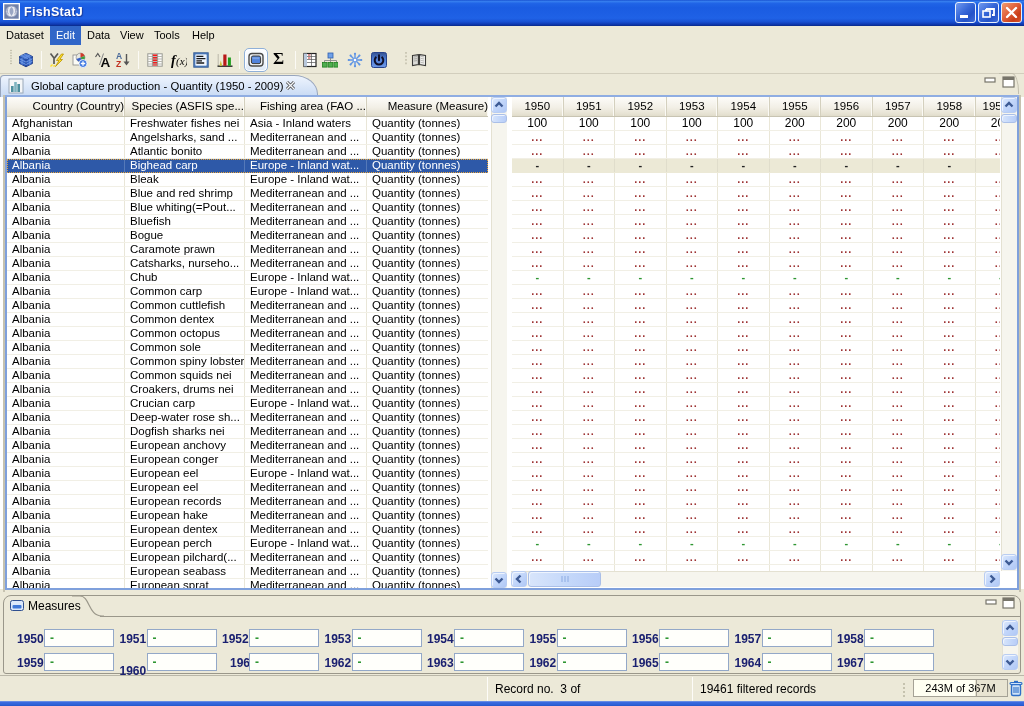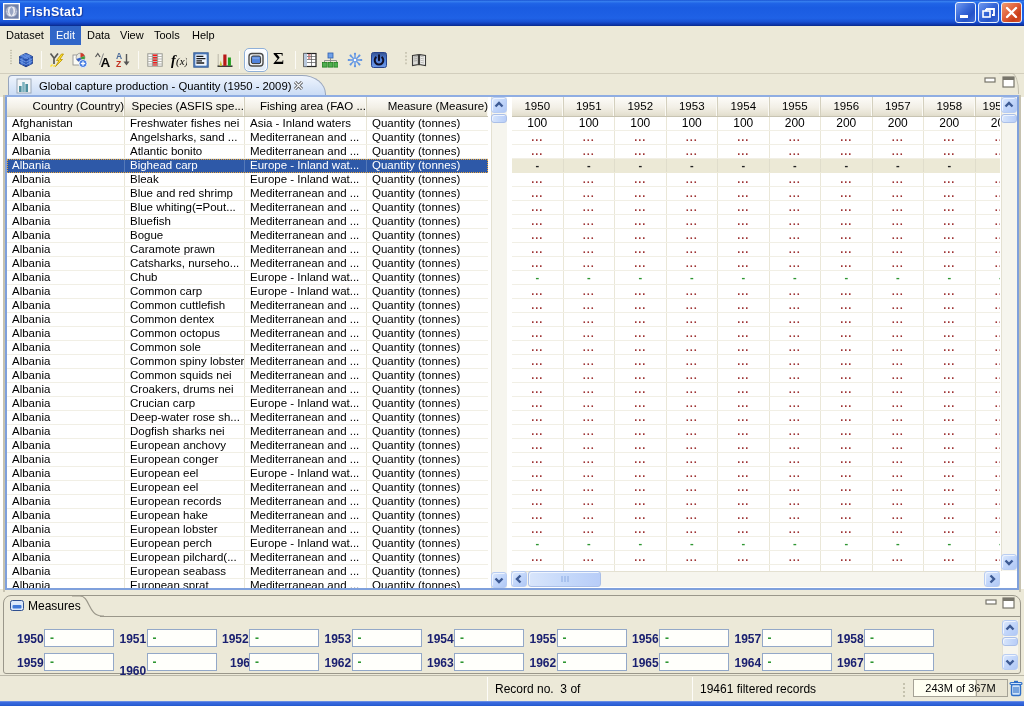--- a/index.html
+++ b/index.html
@@ -21,21 +21,21 @@
 .mi.on { background:#3166c8; color:#fff; }
 
 
 #toolbar { position:absolute; left:0; top:46px; width:1024px; height:28px; background:#ece9d8;
   border-bottom:1px solid #d2cebd; }
 .tsep { position:absolute; top:5px; width:1px; height:18px; background:#c6c2ae; border-right:1px solid #fbfaf5; }
 .ticon { position:absolute; top:6px; width:16px; height:16px; }
 
 
 #tabbar { position:absolute; left:0; top:74px; width:1024px; height:21px; }
-#tab1 { position:absolute; left:8px; top:1px; width:318px; height:28px;
+#tab1 { position:absolute; left:0; top:1px; width:318px; height:28px;
   background:linear-gradient(180deg,#eef4fd 0%,#dfeafa 30%,#c8daf4 75%,#b2c9ee 100%);
   border:1px solid #97a5bd; border-bottom:none; border-radius:4px 24px 0 0 / 4px 19px 0 0; }
 #tabtext { position:absolute; left:30px; top:3.5px; font-size:11.3px; color:#000; }
 #bluestrip { position:absolute; left:5px; top:95px; width:1014px; height:2px; background:#8fade2; }
 
 
 #content { position:absolute; left:0; top:97px; width:1024px; height:492px; background:#fff; }
 #grayL { position:absolute; left:3px; top:95px; width:2px; height:497px; background:#c6c2b0; }
 #blueL { position:absolute; left:5px; top:97px; width:2px; height:492px; background:#7fa0dc; }
 #blueR { position:absolute; left:1017px; top:97px; width:2px; height:492px; background:#7fa0dc; }
@@ -481,21 +481,21 @@
         <div class="c4">Quantity (tonnes)</div>
       </div>
 <div class="lr" style="top:412px">
         <div class="c1">Albania</div>
         <div class="c2">European hake</div>
         <div class="c3">Mediterranean and ...</div>
         <div class="c4">Quantity (tonnes)</div>
       </div>
 <div class="lr" style="top:426px">
         <div class="c1">Albania</div>
-        <div class="c2">European lobster</div>
+        <div class="c2">European dentex</div>
         <div class="c3">Mediterranean and ...</div>
         <div class="c4">Quantity (tonnes)</div>
       </div>
 <div class="lr" style="top:440px">
         <div class="c1">Albania</div>
         <div class="c2">European perch</div>
         <div class="c3">Europe - Inland wat...</div>
         <div class="c4">Quantity (tonnes)</div>
       </div>
 <div class="lr" style="top:454px">

